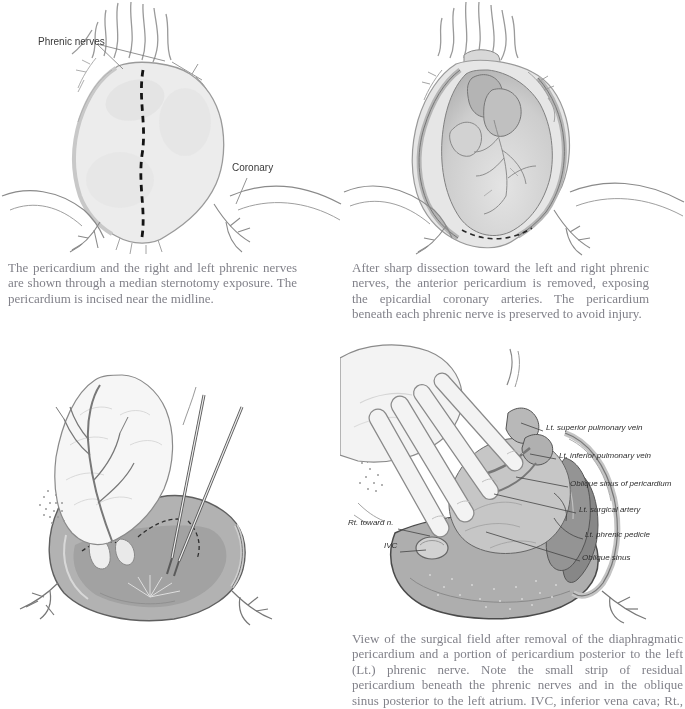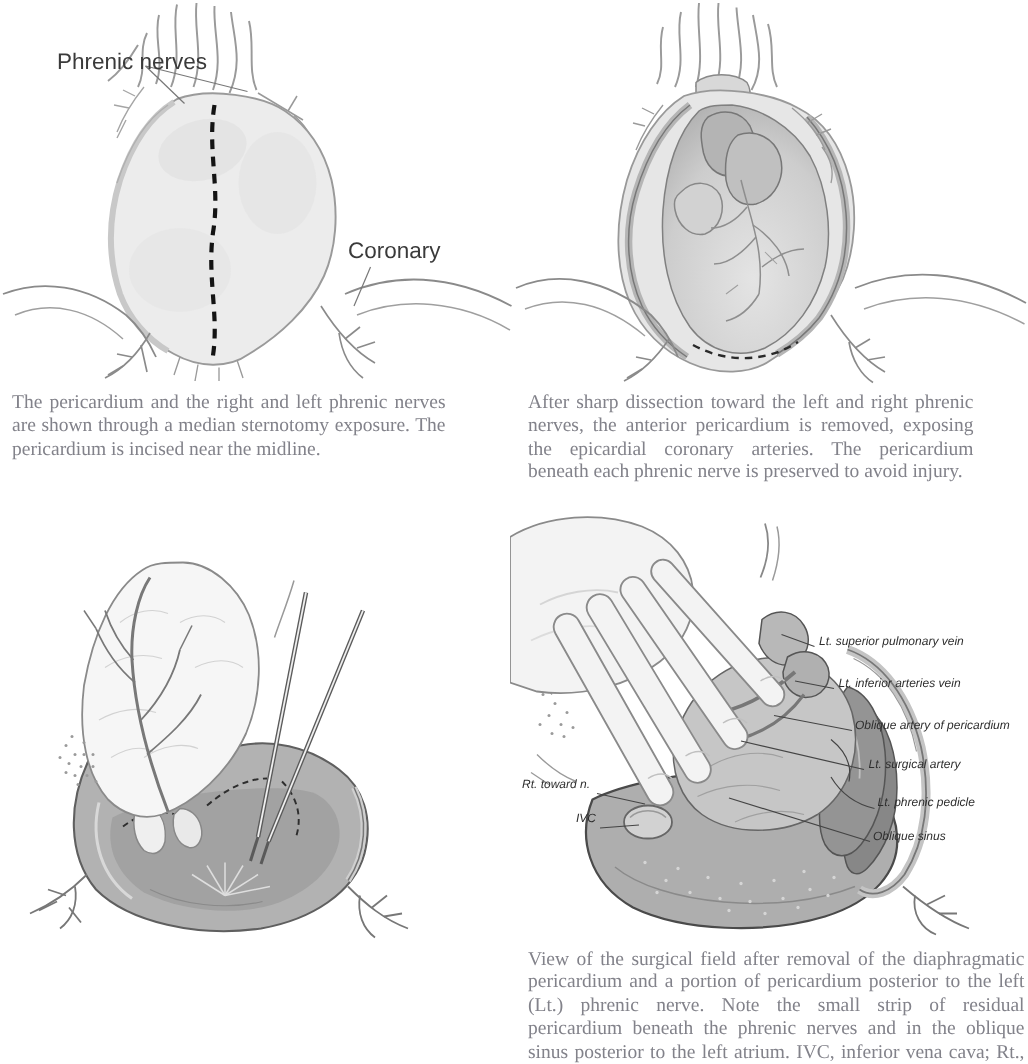--- a/index.html
+++ b/index.html
@@ -12,21 +12,21 @@
   #art3{left:0;top:345px;width:342px;height:282px;}
   #art4{left:340px;top:343px;width:343px;height:284px;font-style:italic;}
   .caption{position:absolute;margin:0;font-size:13px;line-height:15.4px;
            color:#82828a;text-align:justify;font-family:"Liberation Serif", serif;}
   #cap1{left:8px;top:260px;width:289px;}
   #cap2{left:352px;top:260px;width:297px;}
   #cap3{left:8px;top:631px;width:289px;}
   #cap4{left:352px;top:631px;width:331px;}
   .ill-label{position:absolute;white-space:nowrap;color:#2e2e2e;
              font-family:"Liberation Sans", sans-serif;font-size:8px;line-height:9px;}
-  .ill-label-lg{font-size:15px;line-height:11px;color:#3a3a3a;}
+  .ill-label-lg{font-size:10px;line-height:11px;color:#3a3a3a;}
 </style>
 </head>
 <body>
 
 <div class="page">
 
   <div class="art" id="art1">
     <svg width="342" height="256" viewBox="0 0 342 256">
 
       <g stroke="#9a9a9a" stroke-width="1.3" fill="none">
@@ -391,22 +391,22 @@
         <path d="M228,144 L176,134"></path>
         <path d="M236,170 L154,151"></path>
         <path d="M243,196 C230,193 220,185 214,175"></path>
         <path d="M214,150 C224,158 228,168 226,178"></path>
         <path d="M240,218 L146,189"></path>
         <path d="M58,186 L90,193"></path>
         <path d="M60,209 L86,207"></path>
       </g>
     </svg>
     <div class="ill-label" style="left:206px;top:80px">Lt. superior pulmonary vein</div>
-    <div class="ill-label" style="left:219px;top:108px">Lt. inferior arteries vein</div>
-    <div class="ill-label" style="left:230px;top:136px">Oblique artery of pericardium</div>
+    <div class="ill-label" style="left:219px;top:108px">Lt. inferior pulmonary vein</div>
+    <div class="ill-label" style="left:230px;top:136px">Oblique sinus of pericardium</div>
     <div class="ill-label" style="left:239px;top:162px">Lt. surgical artery</div>
     <div class="ill-label" style="left:245px;top:187px">Lt. phrenic pedicle</div>
     <div class="ill-label" style="left:242px;top:210px">Oblique sinus</div>
     <div class="ill-label" style="left:8px;top:175px">Rt. toward n.</div>
     <div class="ill-label" style="left:44px;top:198px">IVC</div>
   </div>
 
   <p class="caption" id="cap1">The pericardium and the right and left phrenic nerves are shown through a median sternotomy exposure. The pericardium is incised near the midline.</p>
   <p class="caption" id="cap2">After sharp dissection toward the left and right phrenic nerves, the anterior pericardium is removed, exposing the epicardial coronary arteries. The pericardium beneath each phrenic nerve is preserved to avoid injury.</p>
   <p class="caption" id="cap4">View of the surgical field after removal of the diaphragmatic pericardium and a portion of pericardium posterior to the left (Lt.) phrenic nerve. Note the small strip of residual pericardium beneath the phrenic nerves and in the oblique sinus posterior to the left atrium. IVC, inferior vena cava; Rt., right.</p>

